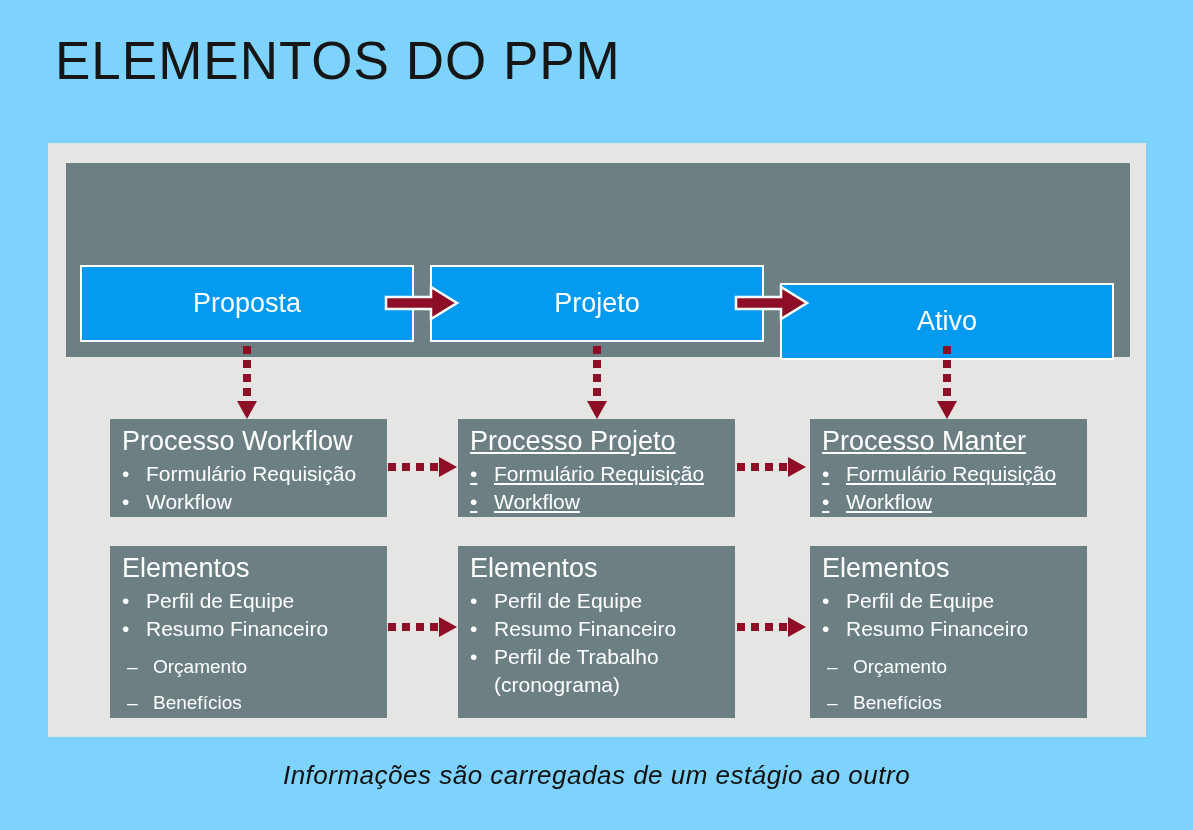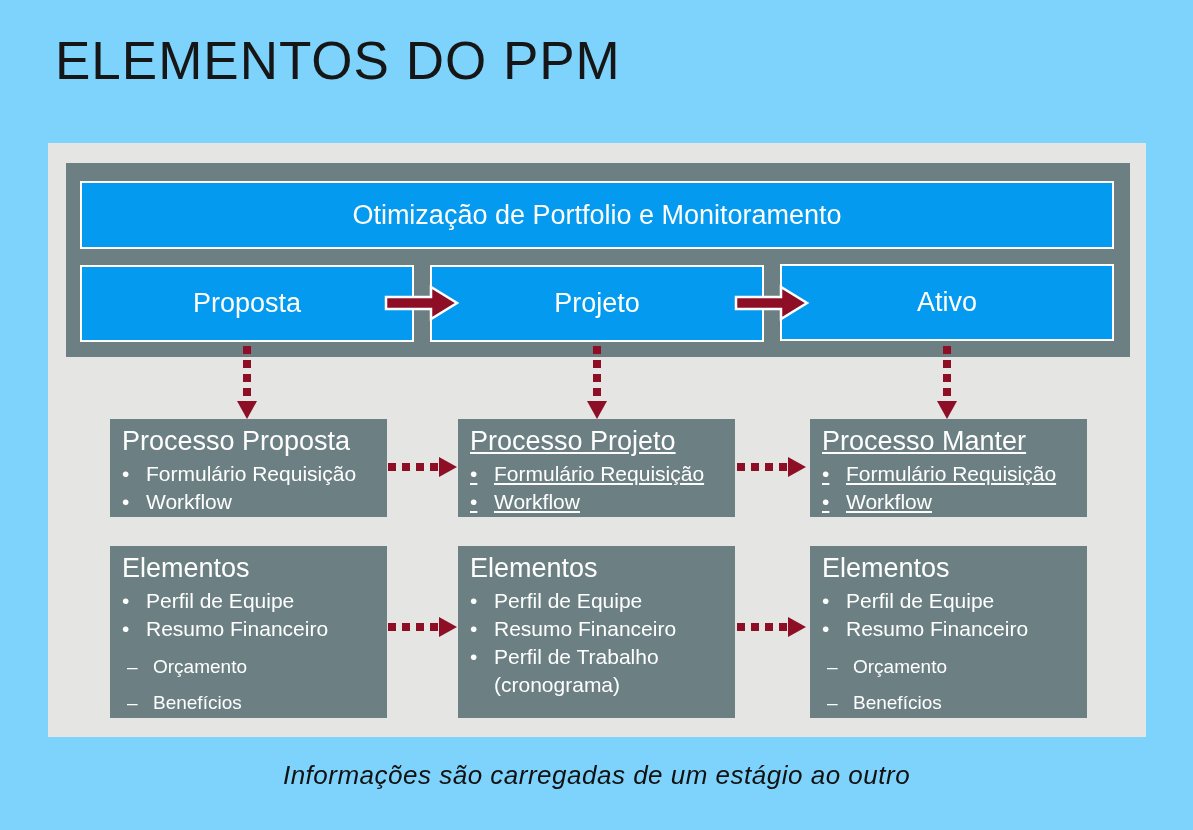--- a/index.html
+++ b/index.html
@@ -55,31 +55,28 @@
 <body>
 
 <div class="canvas">
 
   <h1 class="page-title">ELEMENTOS DO PPM</h1>
 
   <div class="panel">
 
     <div class="slate-container" style="left:18px;top:20px;"></div>
 
-    <div class="blue-box banner" style="left:32px;top:38px;">
-      <span>Otimização de Portfolio e Monitoramento</span>
-    </div>
 
     <div class="blue-box stage-box" style="left:382px;top:122px;">
       <span>Projeto</span>
     </div>
     <div class="blue-box stage-box" style="left:32px;top:122px;">
       <span>Proposta</span>
     </div>
-    <div class="blue-box stage-box" style="left:732px;top:121px;">
+    <div class="blue-box stage-box" style="left:732px;top:140px;">
       <span>Ativo</span>
     </div>
 
     <svg class="block-arrow" style="left:335px;top:140px;" viewBox="0 0 78 40">
       <polygon points="3,14 48,14 48,4 74,20 48,36 48,26 3,26"></polygon>
     </svg>
     <svg class="block-arrow" style="left:685px;top:140px;" viewBox="0 0 78 40">
       <polygon points="3,14 48,14 48,4 74,20 48,36 48,26 3,26"></polygon>
     </svg>
 
@@ -90,21 +87,21 @@
     <svg class="vdot" style="left:538px;top:201px;" viewBox="0 0 22 76">
       <line class="dotline" x1="11" y1="2" x2="11" y2="57" stroke-width="8" stroke-dasharray="8 6"></line>
       <polygon class="dothead" points="1,57 21,57 11,75"></polygon>
     </svg>
     <svg class="vdot" style="left:888px;top:201px;" viewBox="0 0 22 76">
       <line class="dotline" x1="11" y1="2" x2="11" y2="57" stroke-width="8" stroke-dasharray="8 6"></line>
       <polygon class="dothead" points="1,57 21,57 11,75"></polygon>
     </svg>
 
     <div class="gray-box process-row" style="left:62px;top:276px;height:98px;">
-      <div class="box-title">Processo Proposta</div>
+      <div class="box-title">Processo Workflow</div>
       <div class="bullet-line">
         <span class="marker">•</span>
         <span>Formulário Requisição</span>
       </div>
       <div class="bullet-line">
         <span class="marker">•</span>
         <span>Workflow</span>
       </div>
     </div>
     <div class="gray-box process-row" style="left:410px;top:276px;height:98px;text-decoration:underline;">

